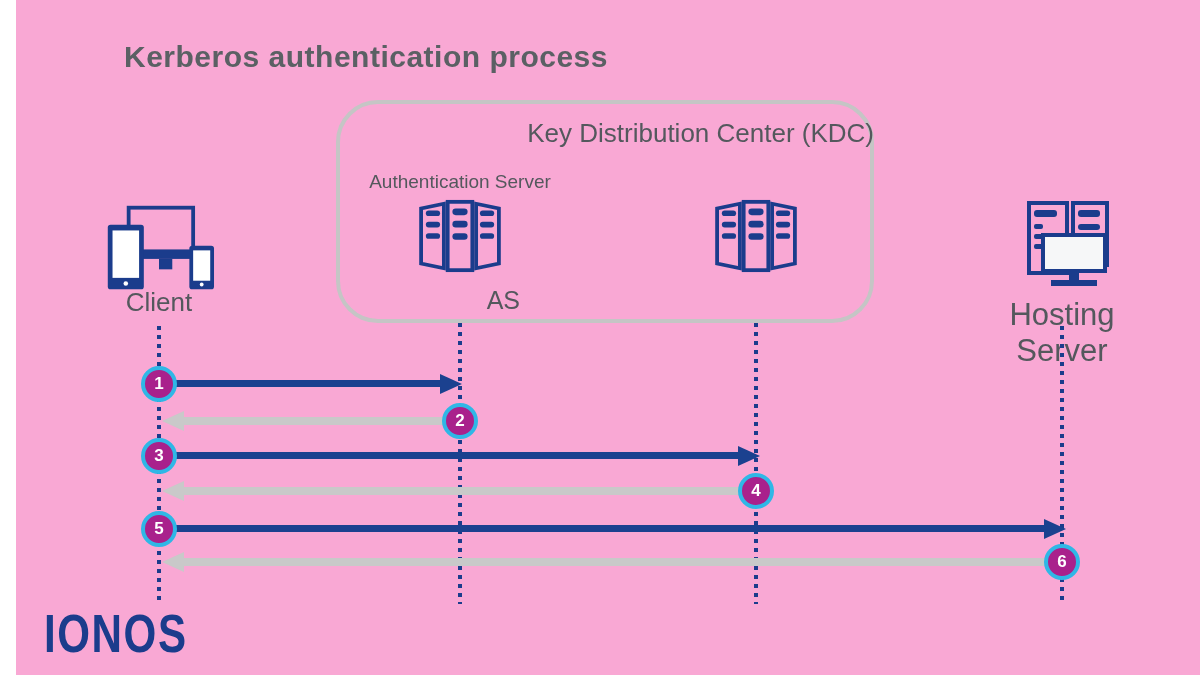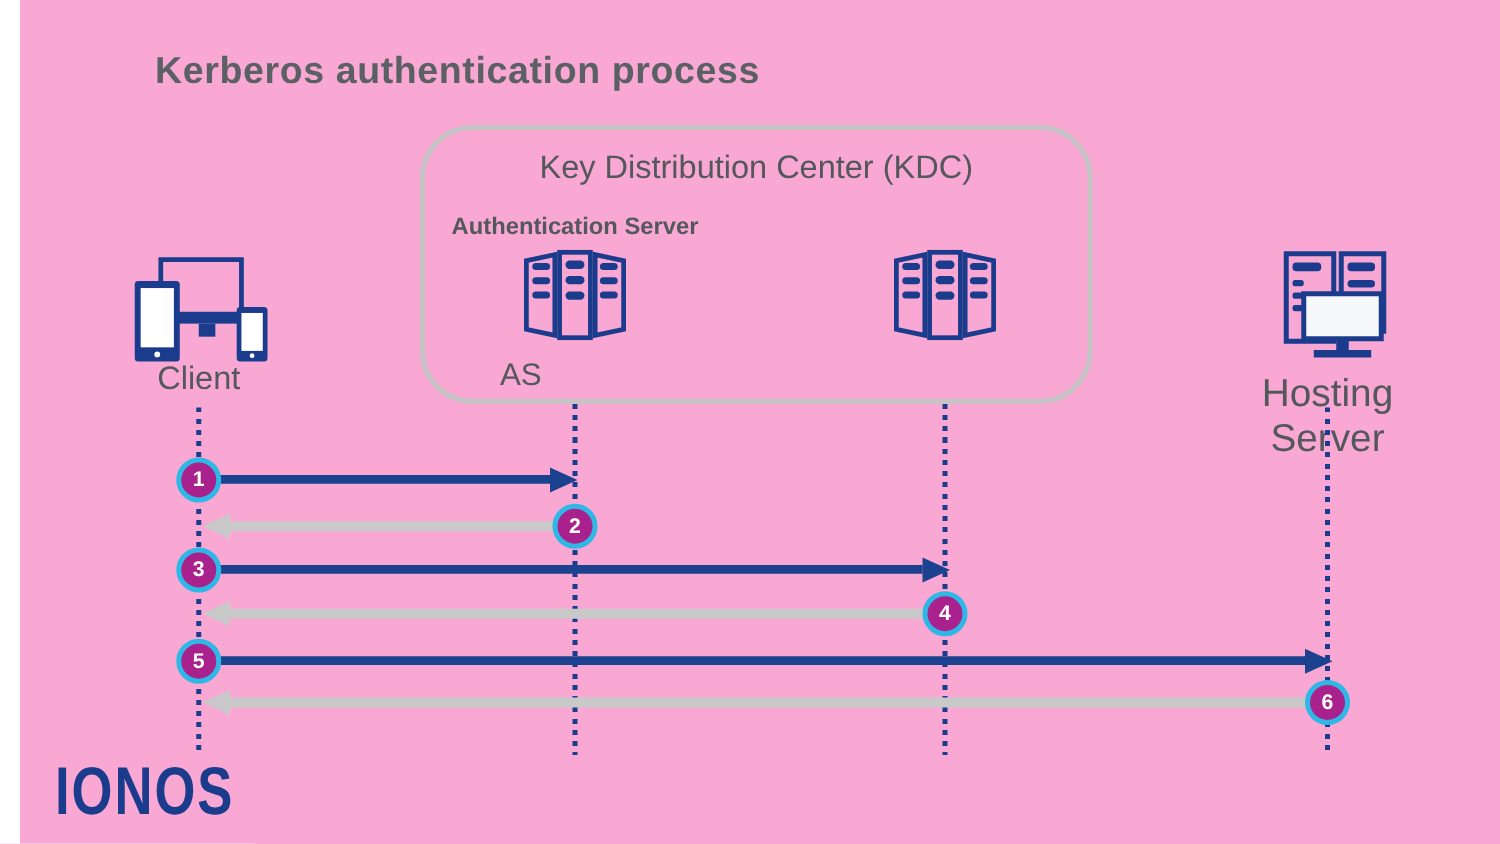--- a/index.html
+++ b/index.html
@@ -5,27 +5,27 @@
   html,body{margin:0;padding:0;}
   body{font-family:"Liberation Sans",sans-serif;}
   #stage{position:relative;width:1200px;height:675px;background:#f9a8d4;overflow:hidden;margin-left:16px;}
 
   .title{position:absolute;left:108px;top:40px;font-size:30px;font-weight:bold;
          color:#5b6064;letter-spacing:.5px;}
 
   
   .kdc-box{position:absolute;left:320px;top:100px;width:538px;height:223px;
            border:4px solid #c5c5c5;border-radius:42px;box-sizing:border-box;}
-  .kdc-title{position:absolute;left:320px;top:118px;width:538px;text-align:center;
+  .kdc-title{position:absolute;left:320px;top:118px;width:538px;text-align:right;
              font-size:26px;color:#54585d;}
   .srv-label{position:absolute;top:171px;width:260px;text-align:center;
              font-size:19px;color:#54585d;}
-  .srv-label.as{left:314px;font-weight:bold;}
+  .srv-label.as{left:314px;}
   .srv-label.tgs{left:610px;}
-  .abbr{position:absolute;top:286px;width:120px;text-align:left;
+  .abbr{position:absolute;top:286px;width:120px;text-align:right;
         font-size:25px;color:#54585d;}
   .abbr.as{left:384px;}
   .abbr.tgs{left:680px;}
 
   .icon{position:absolute;}
   .icon.as{left:398px;top:199px;}
   .icon.tgs{left:694px;top:199px;}
   .icon.client{left:86px;top:202px;}
   .icon.host{left:991px;top:197px;}
 

